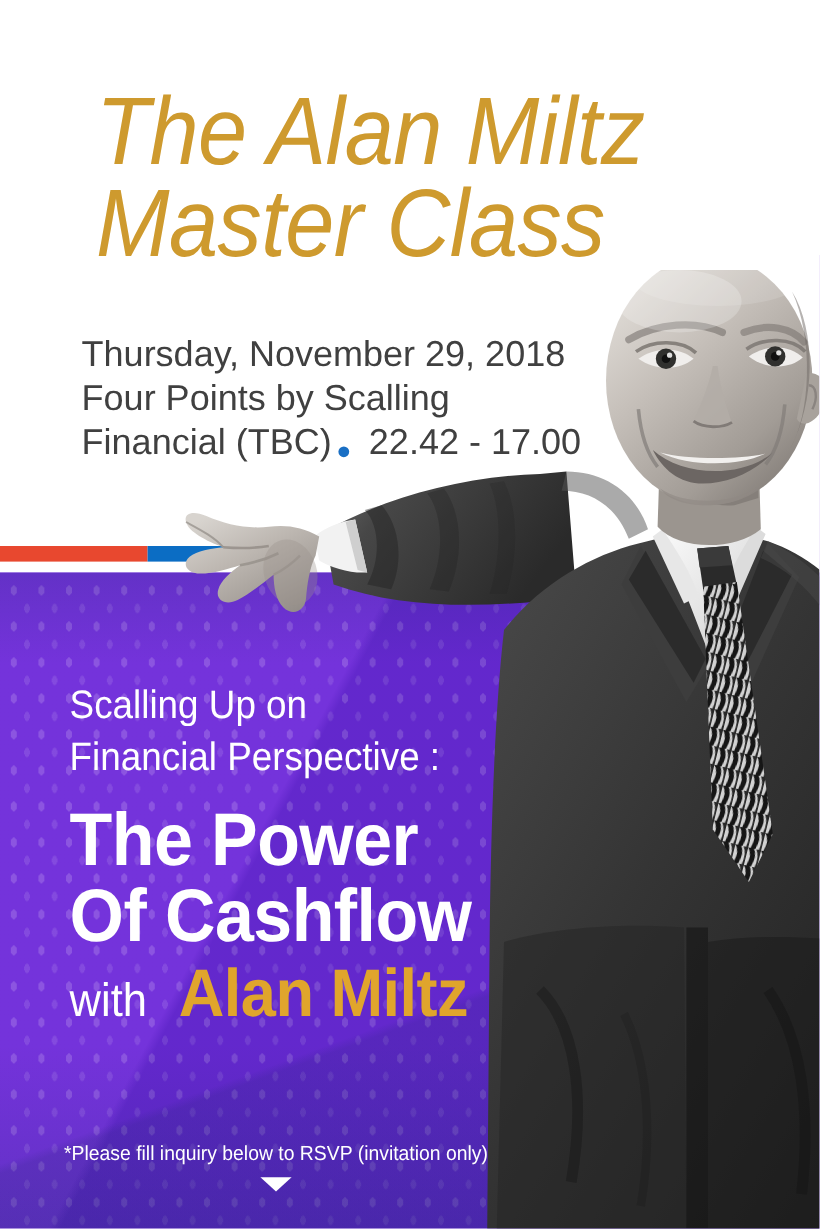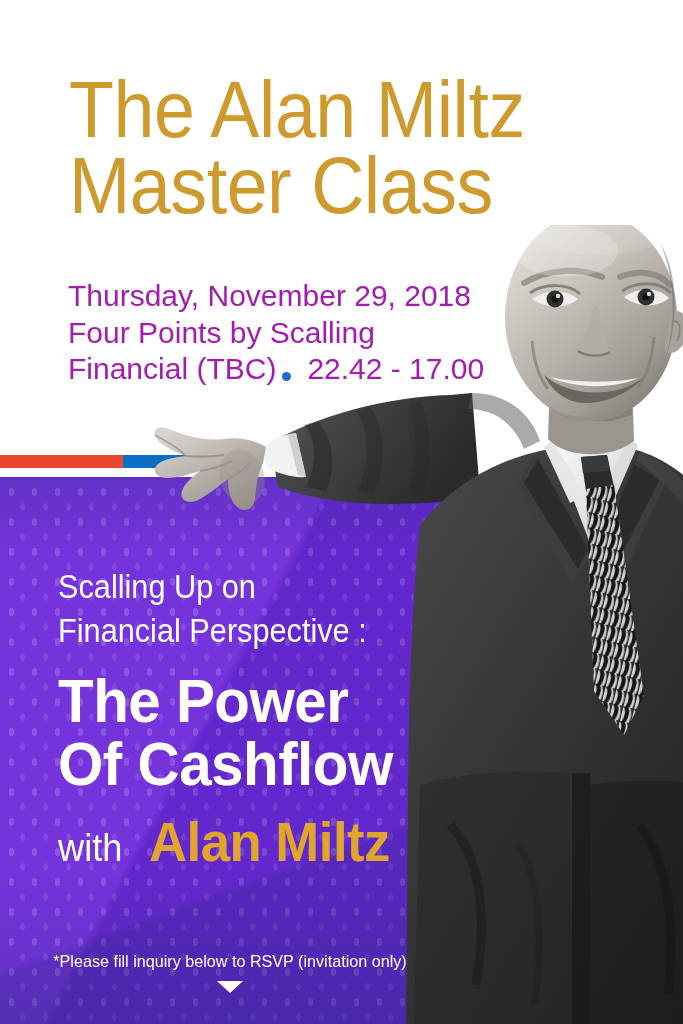--- a/index.html
+++ b/index.html
@@ -23,22 +23,23 @@
   .top-section {
     position:absolute;
     left:0; top:0;
     width:683px; height:455px;
     background:#ffffff;
     z-index:2;
   }
 
   .title-block {
     position:absolute;
-    left:69px; top:72px;
+    left:80px; top:72px;
     width:600px;
+    font-style:italic;
   }
 
   .title-line {
     font-family:"Liberation Sans Narrow","Liberation Sans", sans-serif;
     font-size:80px;
     line-height:0.95;
     font-weight:400;
     letter-spacing:-0.5px;
     color:#CE9A2E;
     white-space:nowrap;
@@ -50,21 +51,21 @@
     position:absolute;
     left:68px; top:278px;
     width:560px;
   }
 
   .detail-line {
     font-family:"Liberation Sans","DejaVu Sans", sans-serif;
     font-size:30px;
     line-height:1.22;
     font-weight:400;
-    color:#a21caf;
+    color:#404040;
     white-space:nowrap;
   }
 
   .detail-line.with-time {
     display:flex;
     align-items:center;
   }
 
   .time-dot {
     display:inline-block;
@@ -170,21 +171,21 @@
     white-space:nowrap;
     letter-spacing:-0.5px;
     transform:scaleX(0.94);
     transform-origin:left center;
   }
   .big-line-1 { margin-top:16px; }
 
   .with-row {
     display:flex;
     align-items:baseline;
-    margin-top:14px;
+    margin-top:0;
     white-space:nowrap;
   }
   .with-word {
     font-family:"Liberation Sans Narrow","Liberation Sans", sans-serif;
     font-size:39px;
     color:#ffffff;
     font-weight:400;
     transform:scaleX(0.93);
     transform-origin:left center;
   }

